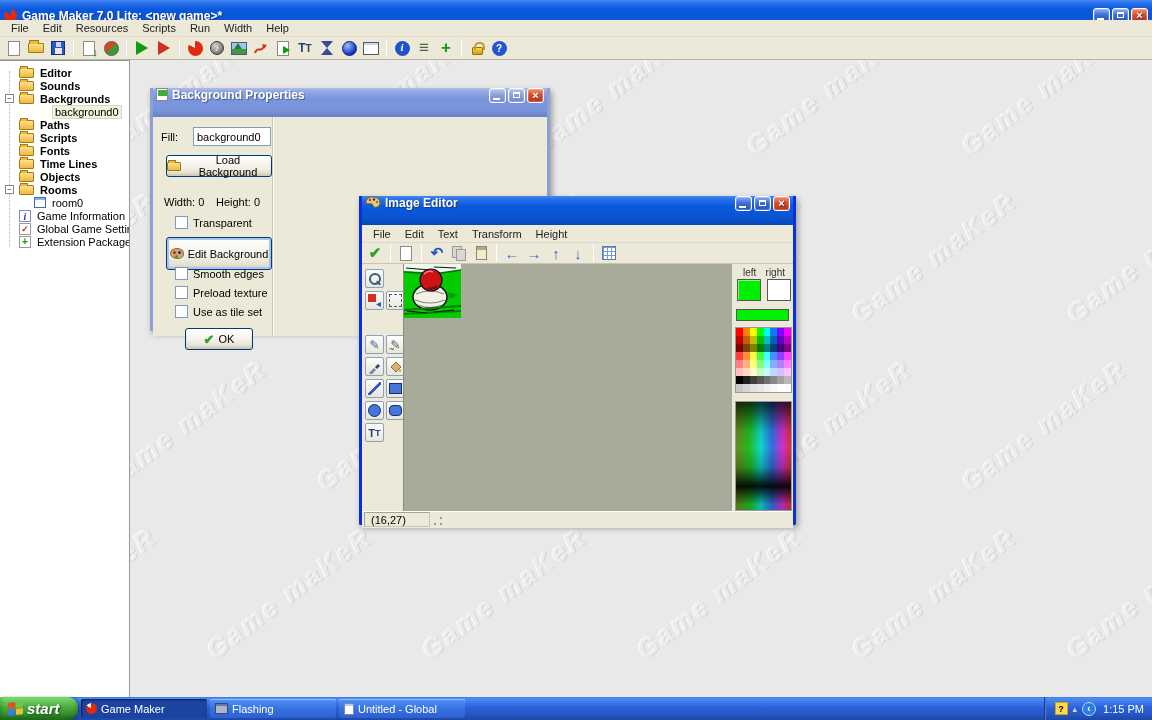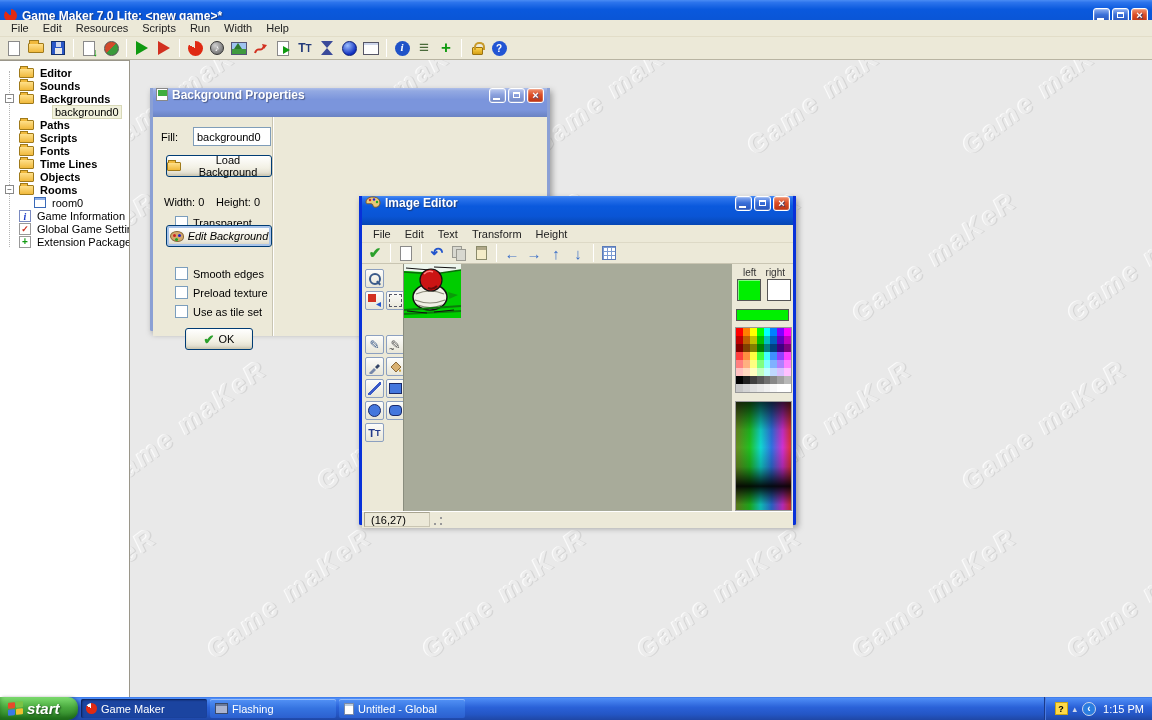--- a/index.html
+++ b/index.html
@@ -411,21 +411,21 @@
       <button class="xpbtn" style="left:13px; top:38px; width:106px; height:22px;">
         <span class="minifold"></span>
         <span>Load Background</span>
       </button>
       <span class="flabel" style="left:11px; top:79px;">Width: 0</span>
       <span class="flabel" style="left:63px; top:79px;">Height: 0</span>
       <label class="cb" style="left:22px; top:99px;">
         <span class="cbbox"></span>
         <span>Transparent</span>
       </label>
-      <button class="xpbtn focus" style="left:13px; top:108px; width:106px; height:22px;font-style:italic;">
+      <button class="xpbtn focus" style="left:13px; top:120px; width:106px; height:33px;">
         <span class="minipal"></span>
         <span>Edit Background</span>
       </button>
       <label class="cb" style="left:22px; top:150px;">
         <span class="cbbox"></span>
         <span>Smooth edges</span>
       </label>
       <label class="cb" style="left:22px; top:169px;">
         <span class="cbbox"></span>
         <span>Preload texture</span>

